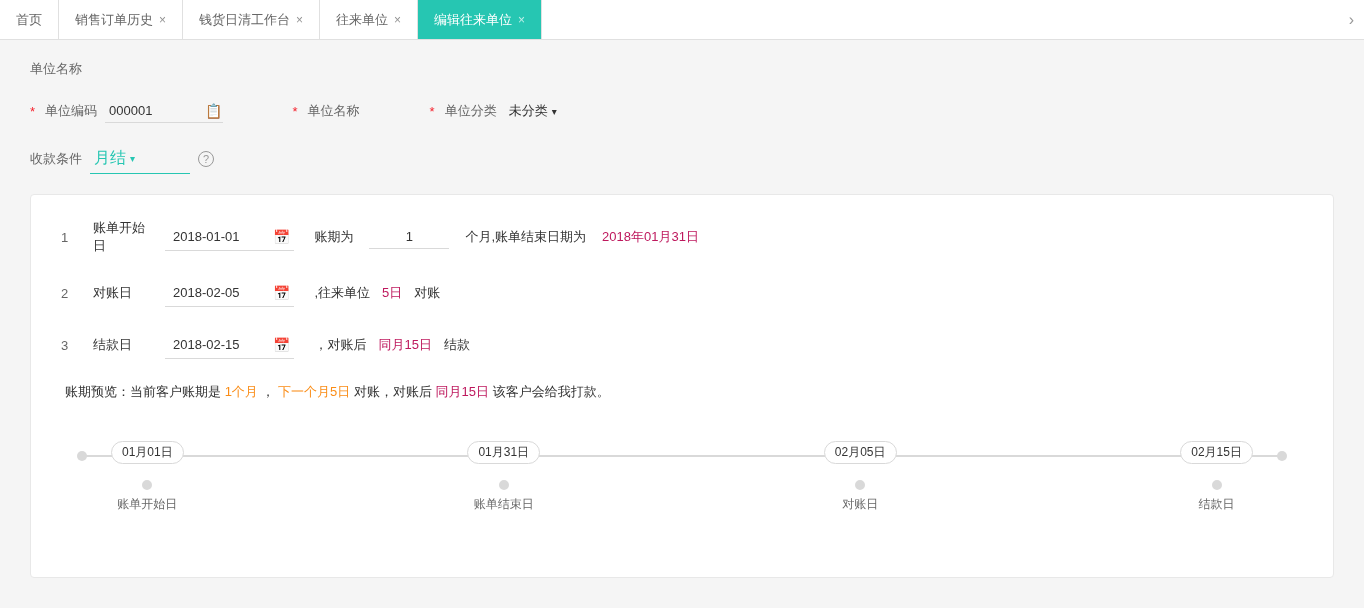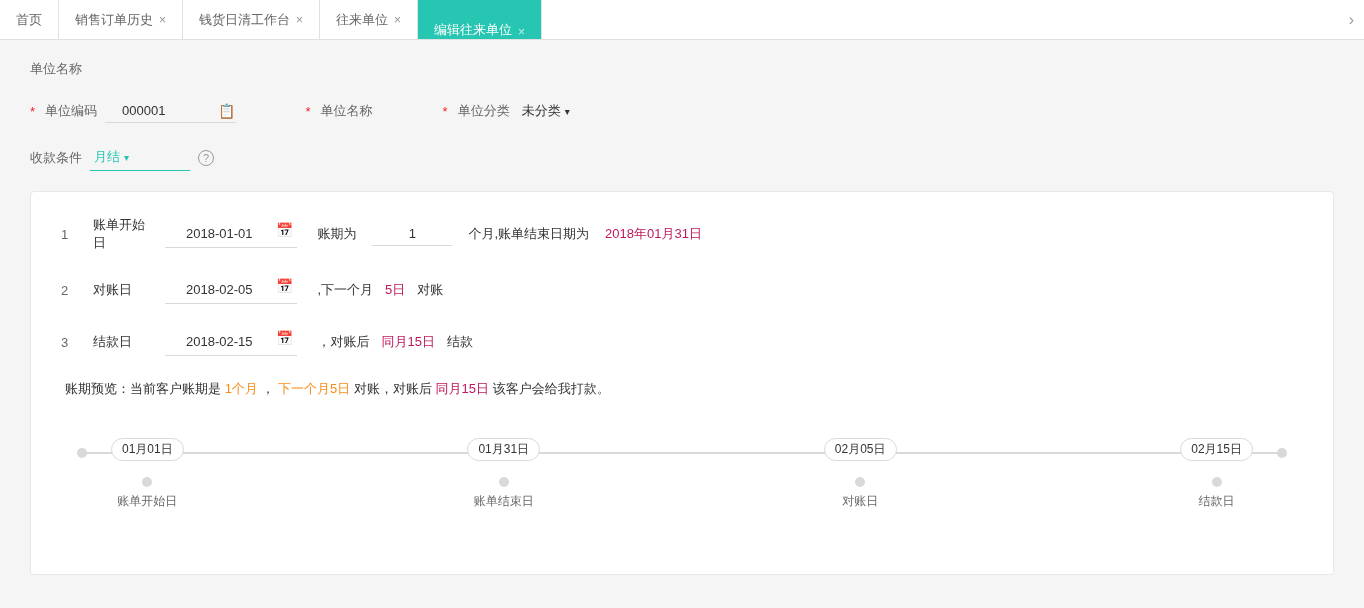--- a/index.html
+++ b/index.html
@@ -22,21 +22,20 @@
       cursor: pointer;
       font-size: 13px;
       color: #666;
       border-right: 1px solid #e0e0e0;
       white-space: nowrap;
       gap: 6px;
     }
     .tab.active {
       background: #26c6b2;
       color: #fff;
-      align-items: flex-end;
     }
     .tab .close-btn {
       font-size: 12px;
       color: inherit;
       opacity: 0.7;
       cursor: pointer;
     }
     .tab.active .close-btn { color: #fff; }
     .tab-more {
       margin-left: auto;
@@ -114,21 +113,20 @@
     }
 
     input[type="text"] {
       border: none;
       border-bottom: 1px solid #d9d9d9;
       outline: none;
       padding: 4px 4px;
       font-size: 13px;
       color: #333;
       background: transparent;
-      margin-left: 13px;
     }
 
     .input-with-icon {
       display: flex;
       align-items: center;
       border-bottom: 1px solid #d9d9d9;
     }
     .input-with-icon input {
       border: none;
       outline: none;
@@ -147,21 +145,21 @@
       display: flex;
       align-items: center;
       gap: 4px;
       border-bottom: 1px solid #26c6b2;
       padding: 4px 4px;
       min-width: 100px;
       cursor: pointer;
     }
     .select-field .value {
       color: #26c6b2;
-      font-size: 13px;
+      font-size: 16px;
     }
     .select-field .chevron {
       color: #26c6b2;
       font-size: 10px;
     }
 
     .select-unclass {
       display: flex;
       align-items: center;
       gap: 4px;
@@ -216,22 +214,22 @@
 
     .row-label {
       color: #333;
       font-size: 13px;
       width: 60px;
       flex-shrink: 0;
     }
 
     .date-input-wrap {
       display: flex;
-      align-items: flex-start;
-      gap: 4px;
+      align-items: center;
+      gap: 14px;
       border-bottom: 1px solid #d9d9d9;
       padding: 2px 4px;
     }
     .date-input-wrap input {
       border: none;
       outline: none;
       font-size: 13px;
       color: #333;
       background: transparent;
       width: 90px;
@@ -413,21 +411,21 @@
       <span class="text-teal">2018年01月31日</span>
     </div>
 
     <div class="billing-row">
       <span class="row-num">2</span>
       <span class="row-label">对账日</span>
       <div class="date-input-wrap">
         <input type="text" value="2018-02-05" style="">
         <span class="cal-icon">📅</span>
       </div>
-      <span class="text-normal" style="margin-left:8px;">,下一个月</span>
+      <span class="text-normal" style="margin-left:8px;">,往来单位</span>
       <span class="text-teal">5日</span>
       <span class="text-normal"> 对账</span>
     </div>
 
     <div class="billing-row">
       <span class="row-num">3</span>
       <span class="row-label">结款日</span>
       <div class="date-input-wrap">
         <input type="text" value="2018-02-15" style="">
         <span class="cal-icon">📅</span>

